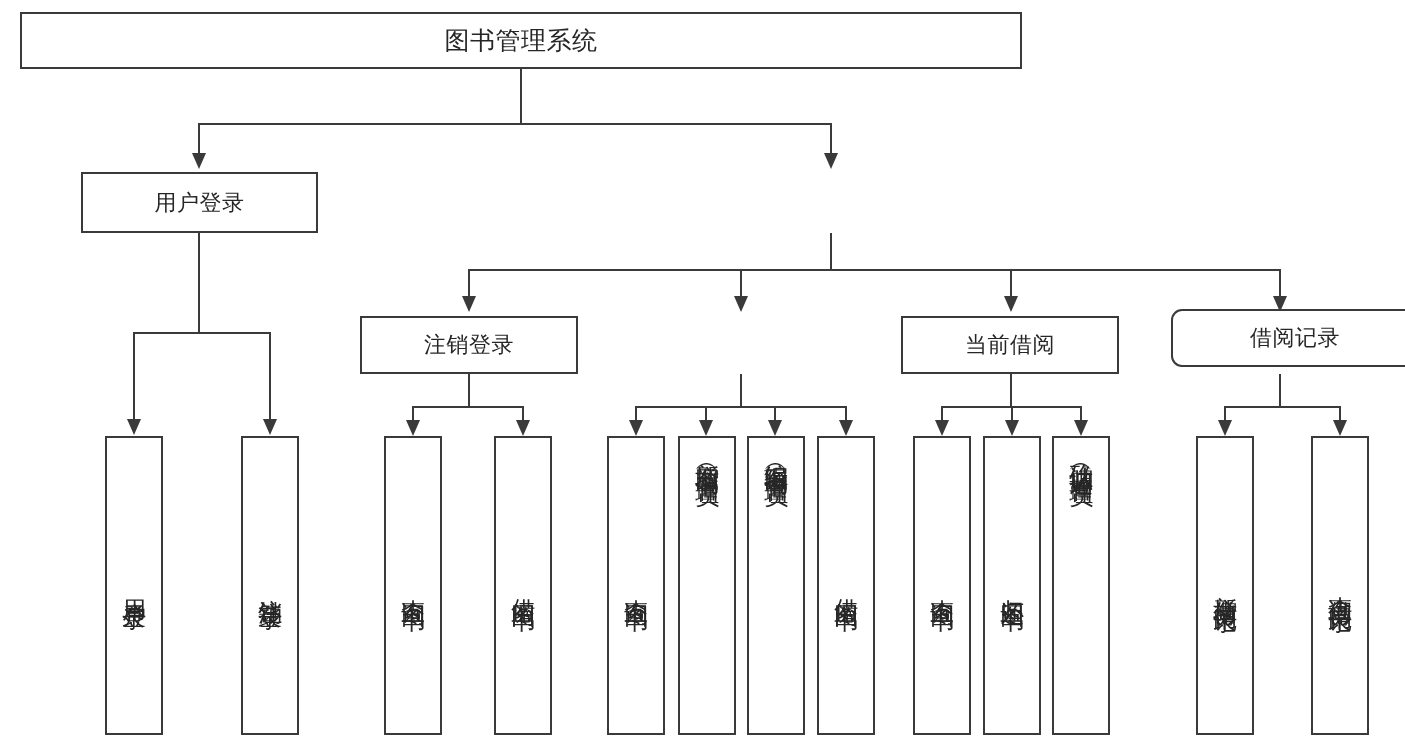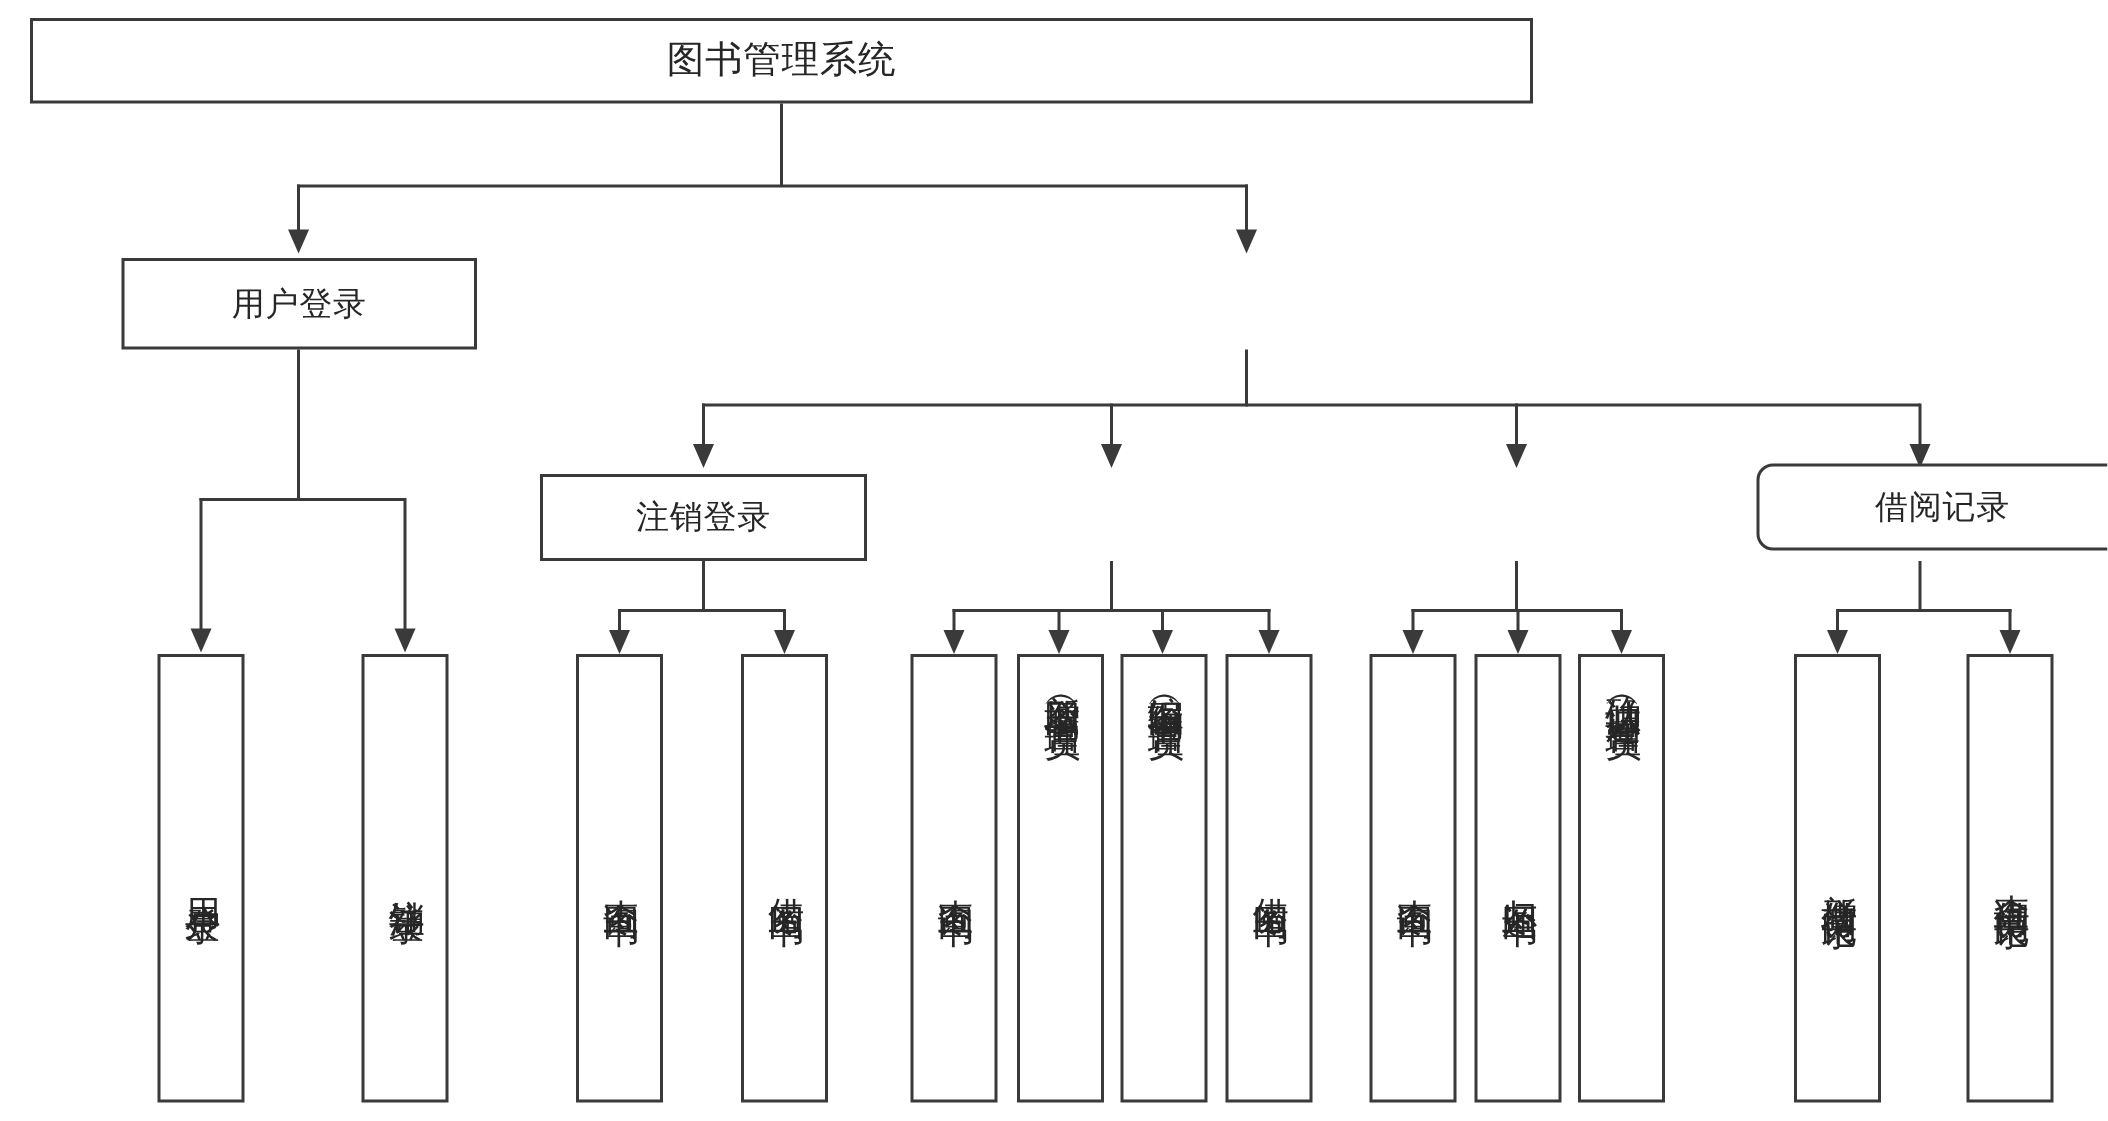--- a/index.html
+++ b/index.html
@@ -105,20 +105,21 @@
   <div class="ln vln" style="left:468px;top:269px;height:28px;"></div>
   <div class="arrow" style="left:462px;top:296px;"></div>
   <div class="ln vln" style="left:740px;top:269px;height:28px;"></div>
   <div class="arrow" style="left:734px;top:296px;"></div>
   <div class="ln vln" style="left:1010px;top:269px;height:28px;"></div>
   <div class="arrow" style="left:1004px;top:296px;"></div>
   <div class="ln vln" style="left:1279px;top:269px;height:28px;"></div>
   <div class="arrow" style="left:1273px;top:296px;"></div>
 
   <div class="node h" style="left:360px;top:316px;width:218px;height:58px;">注销登录</div>
+  <div class="node h" style="left:901px;top:316px;width:218px;height:58px;">当前借阅</div>
   <div class="node h" style="left:1171px;top:309px;width:248px;height:58px;border-radius:11px;">借阅记录</div>
 
   <div class="ln vln" style="left:468px;top:374px;height:33px;"></div>
   <div class="ln hln" style="left:412px;top:406px;width:112px;"></div>
   <div class="ln vln" style="left:412px;top:406px;height:16px;"></div>
   <div class="arrow" style="left:406px;top:420px;"></div>
   <div class="ln vln" style="left:522px;top:406px;height:16px;"></div>
   <div class="arrow" style="left:516px;top:420px;"></div>
 
   <div class="ln vln" style="left:740px;top:374px;height:33px;"></div>

